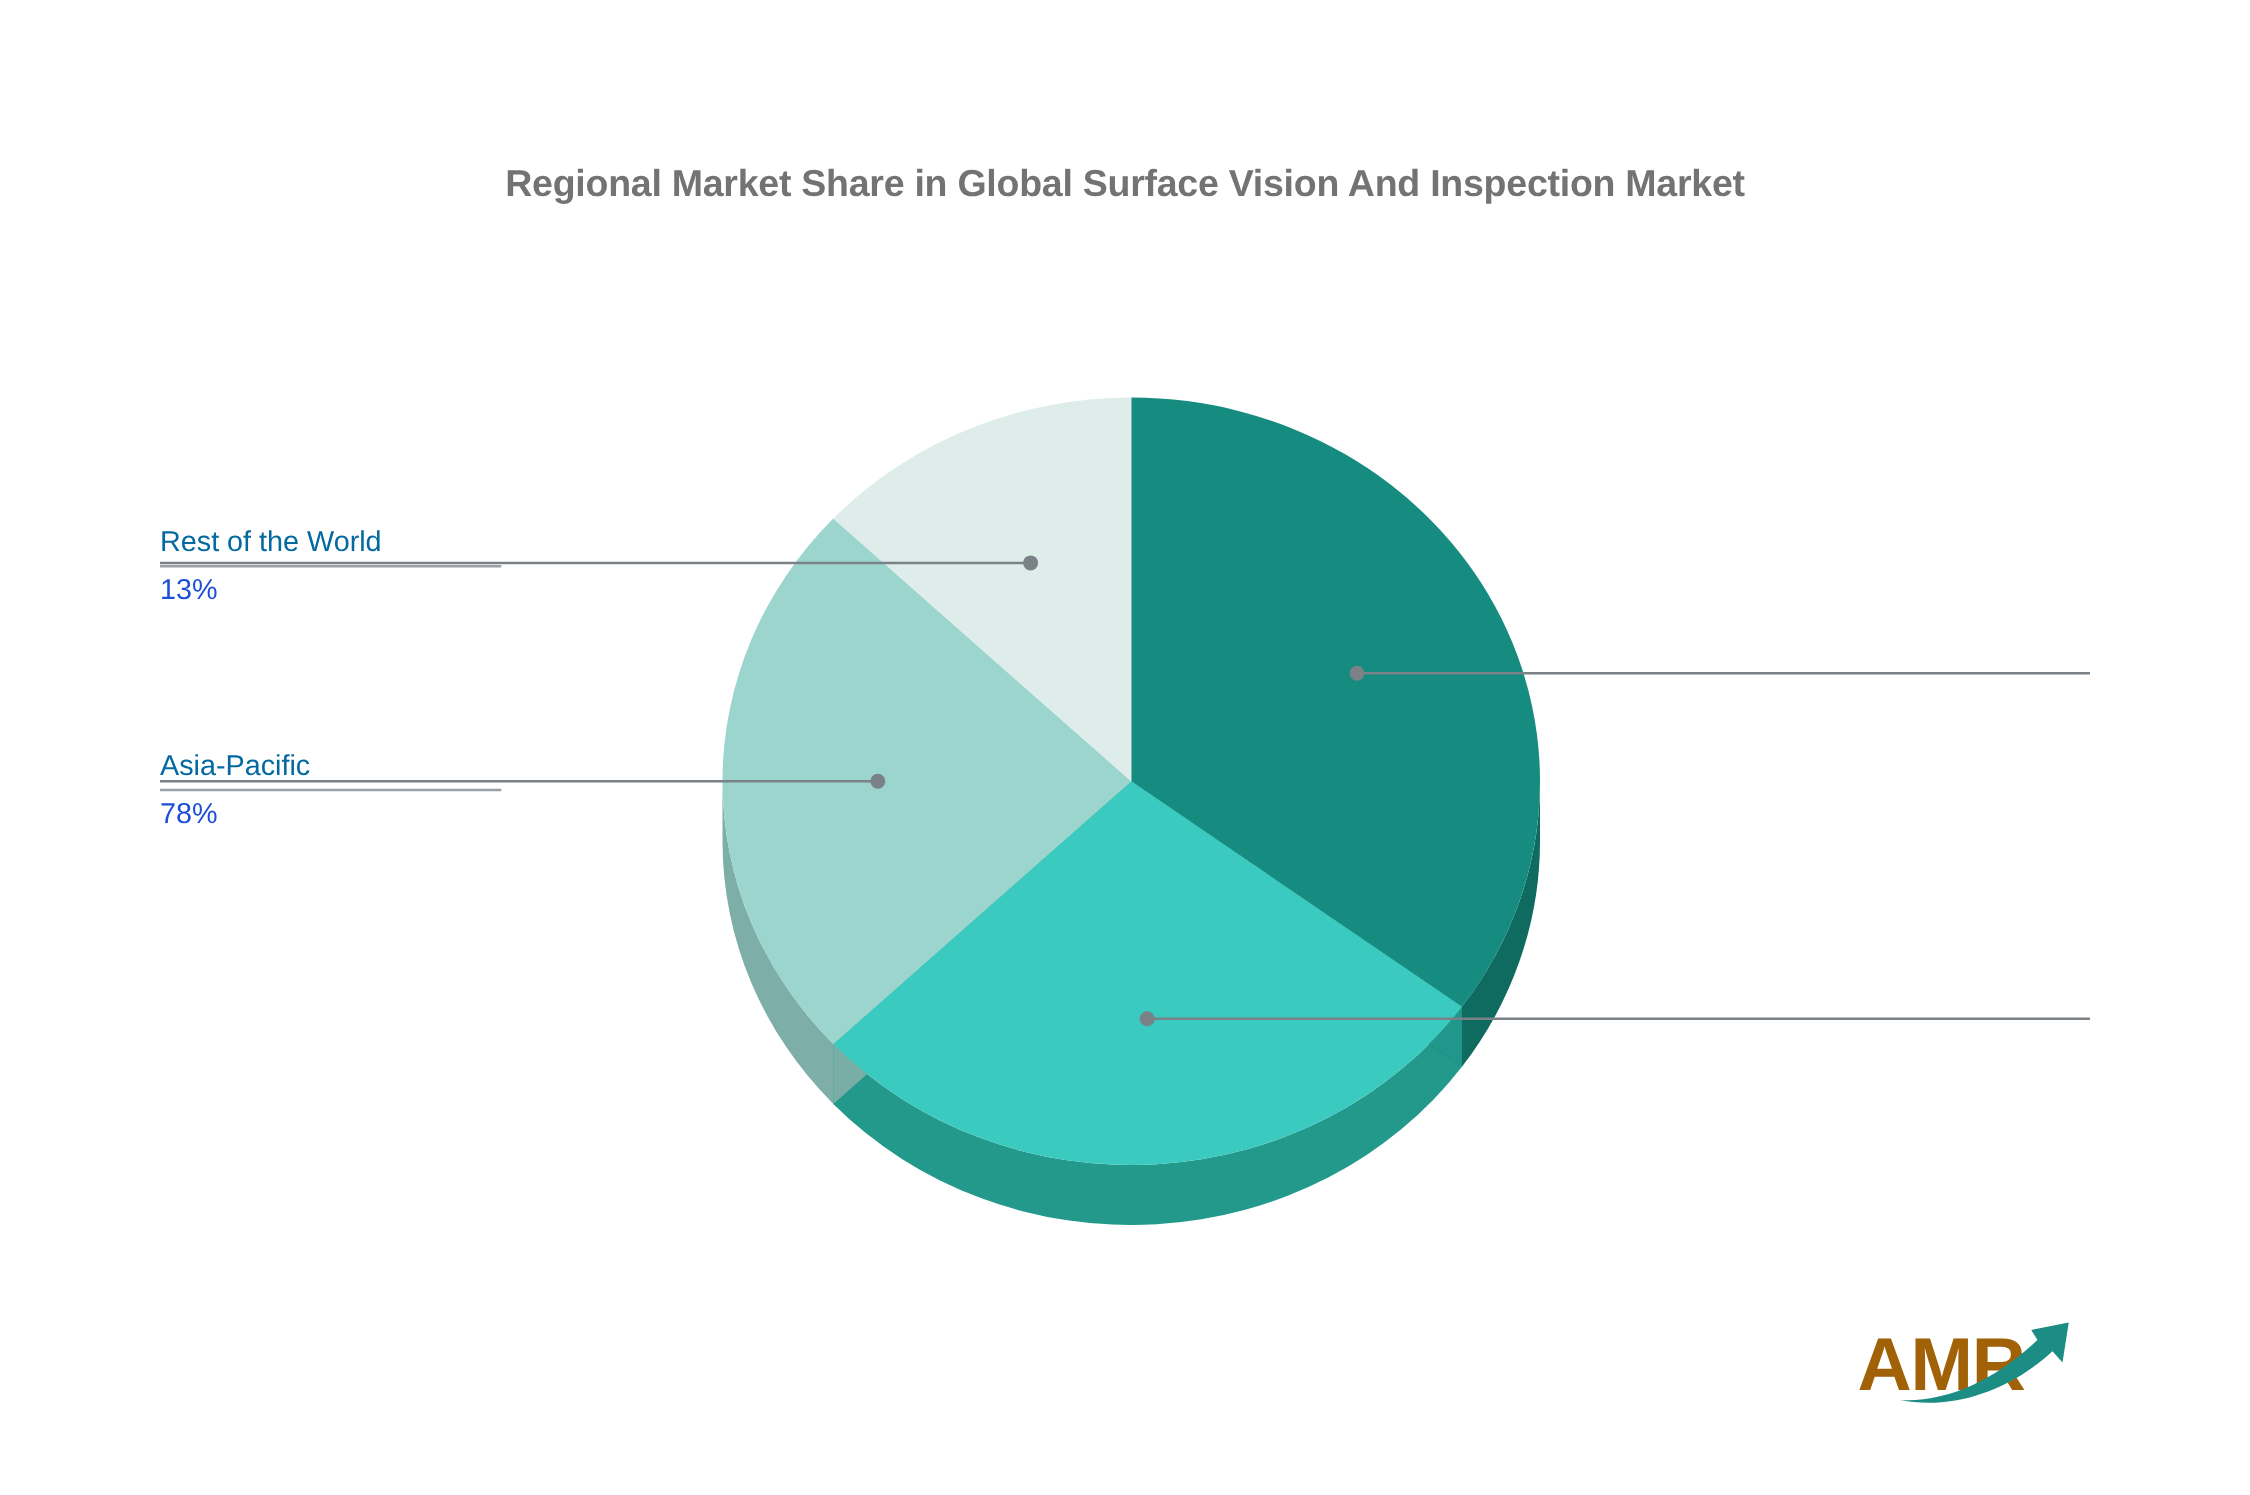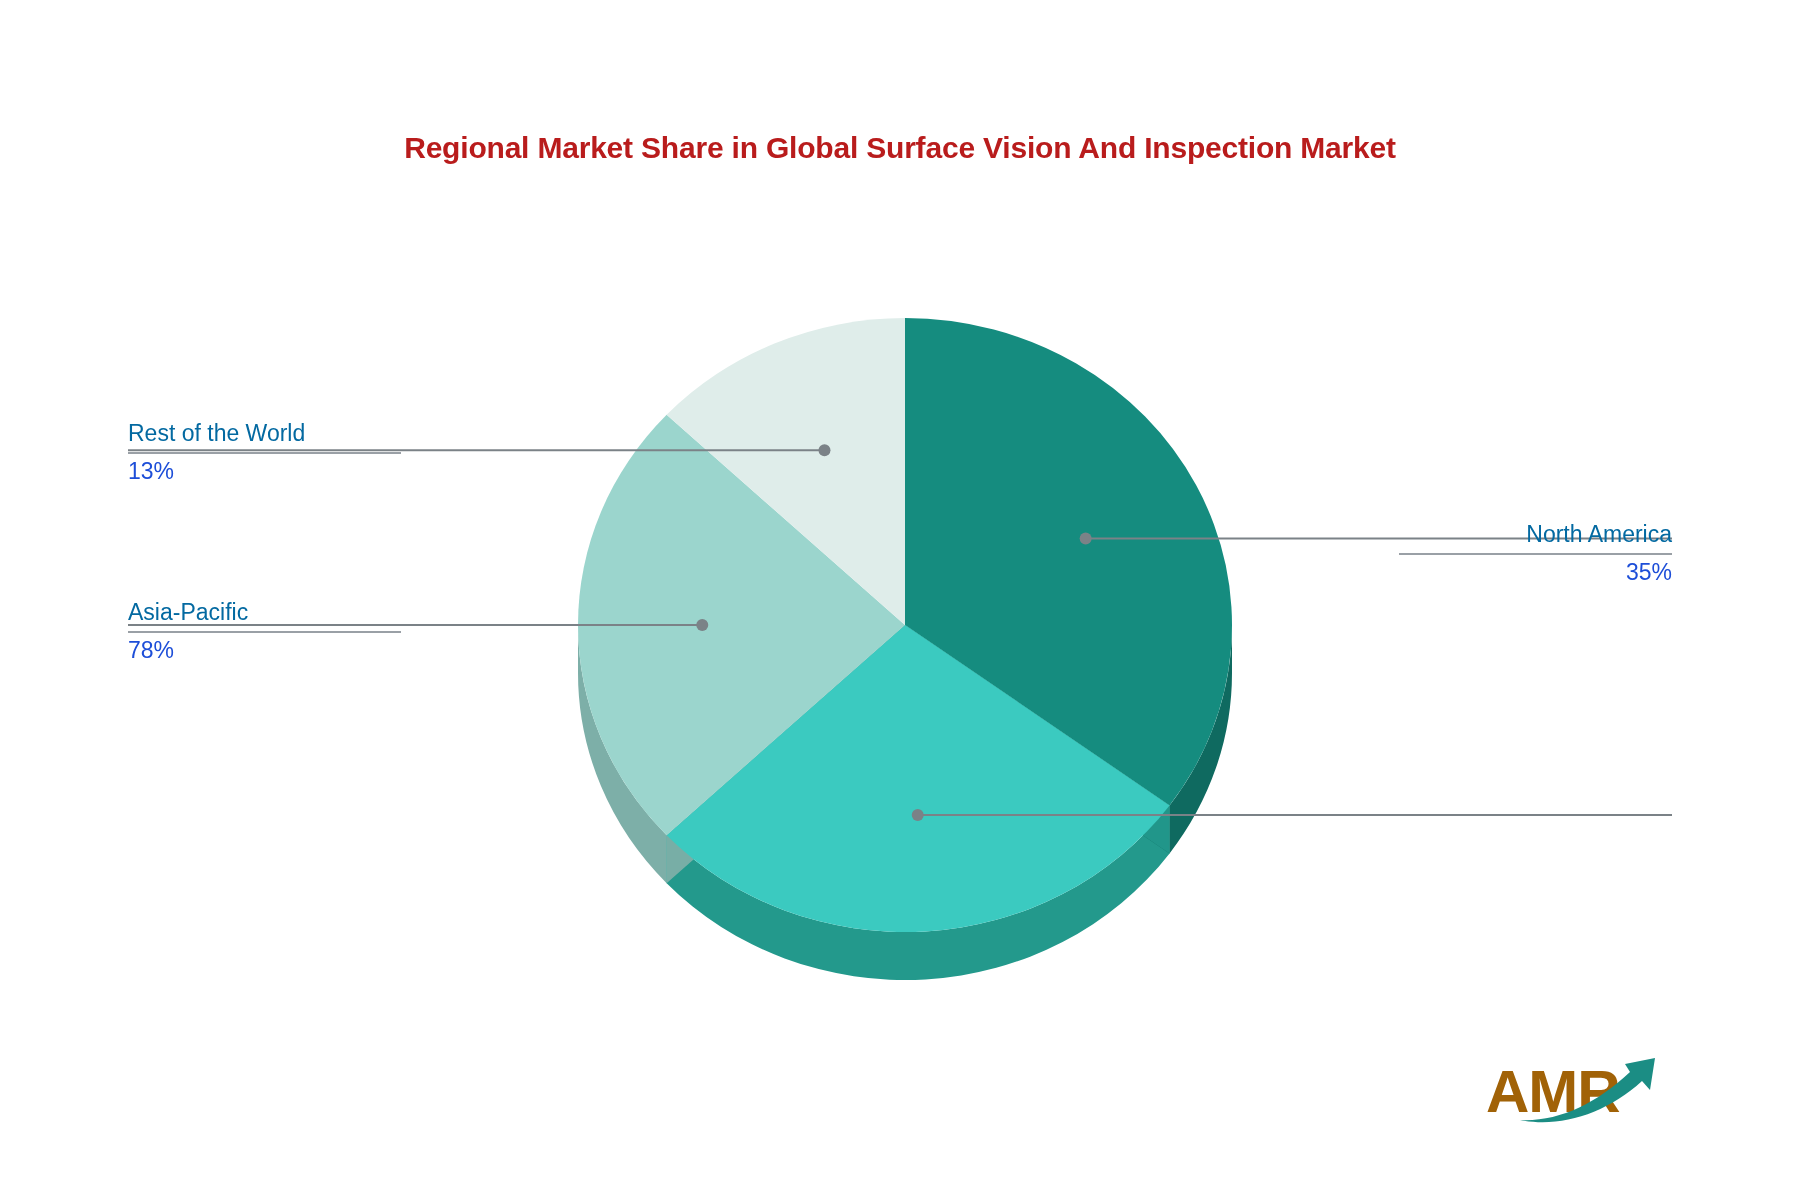--- a/index.html
+++ b/index.html
@@ -10,21 +10,21 @@
     overflow:hidden;
     position:relative;
   }
   #stage{position:absolute;inset:0;}
 
   
   .title{
     position:absolute;left:0;right:0;top:131px;
     text-align:center;
     font-size:30px;font-weight:bold;
-    color:#b91c1c;
+    color:#737373;
     letter-spacing:-0.2px;
   }
   .subtitle{
     position:absolute;left:0;right:0;top:190px;
     text-align:center;
     font-size:26px;font-weight:bold;
     color:#5b6b7c;
   }
 
   
@@ -118,25 +118,20 @@
     <div class="cl-rule"></div>
     <div class="cl-val">13%</div>
   </div>
 
   <div class="callout left" id="cl-apac">
     <div class="cl-name">Asia-Pacific</div>
     <div class="cl-rule"></div>
     <div class="cl-val">78%</div>
   </div>
 
-  <div class="callout right" id="cl-na">
-    <div class="cl-name">North America</div>
-    <div class="cl-rule"></div>
-    <div class="cl-val">35%</div>
-  </div>
 
 
   <div id="logo">
     <div class="logo-text">AMR</div>
     <svg width="190" height="76" viewBox="0 0 190 76" style="position:absolute;left:0;top:0;">
       <path d="M36 68 C74 70 112 52 146 20 L141 12 L171 6 L166 38 L158 29 C122 62 76 76 36 68 Z" fill="#1b8d84"></path>
     </svg>
   </div>
 
 </div>

